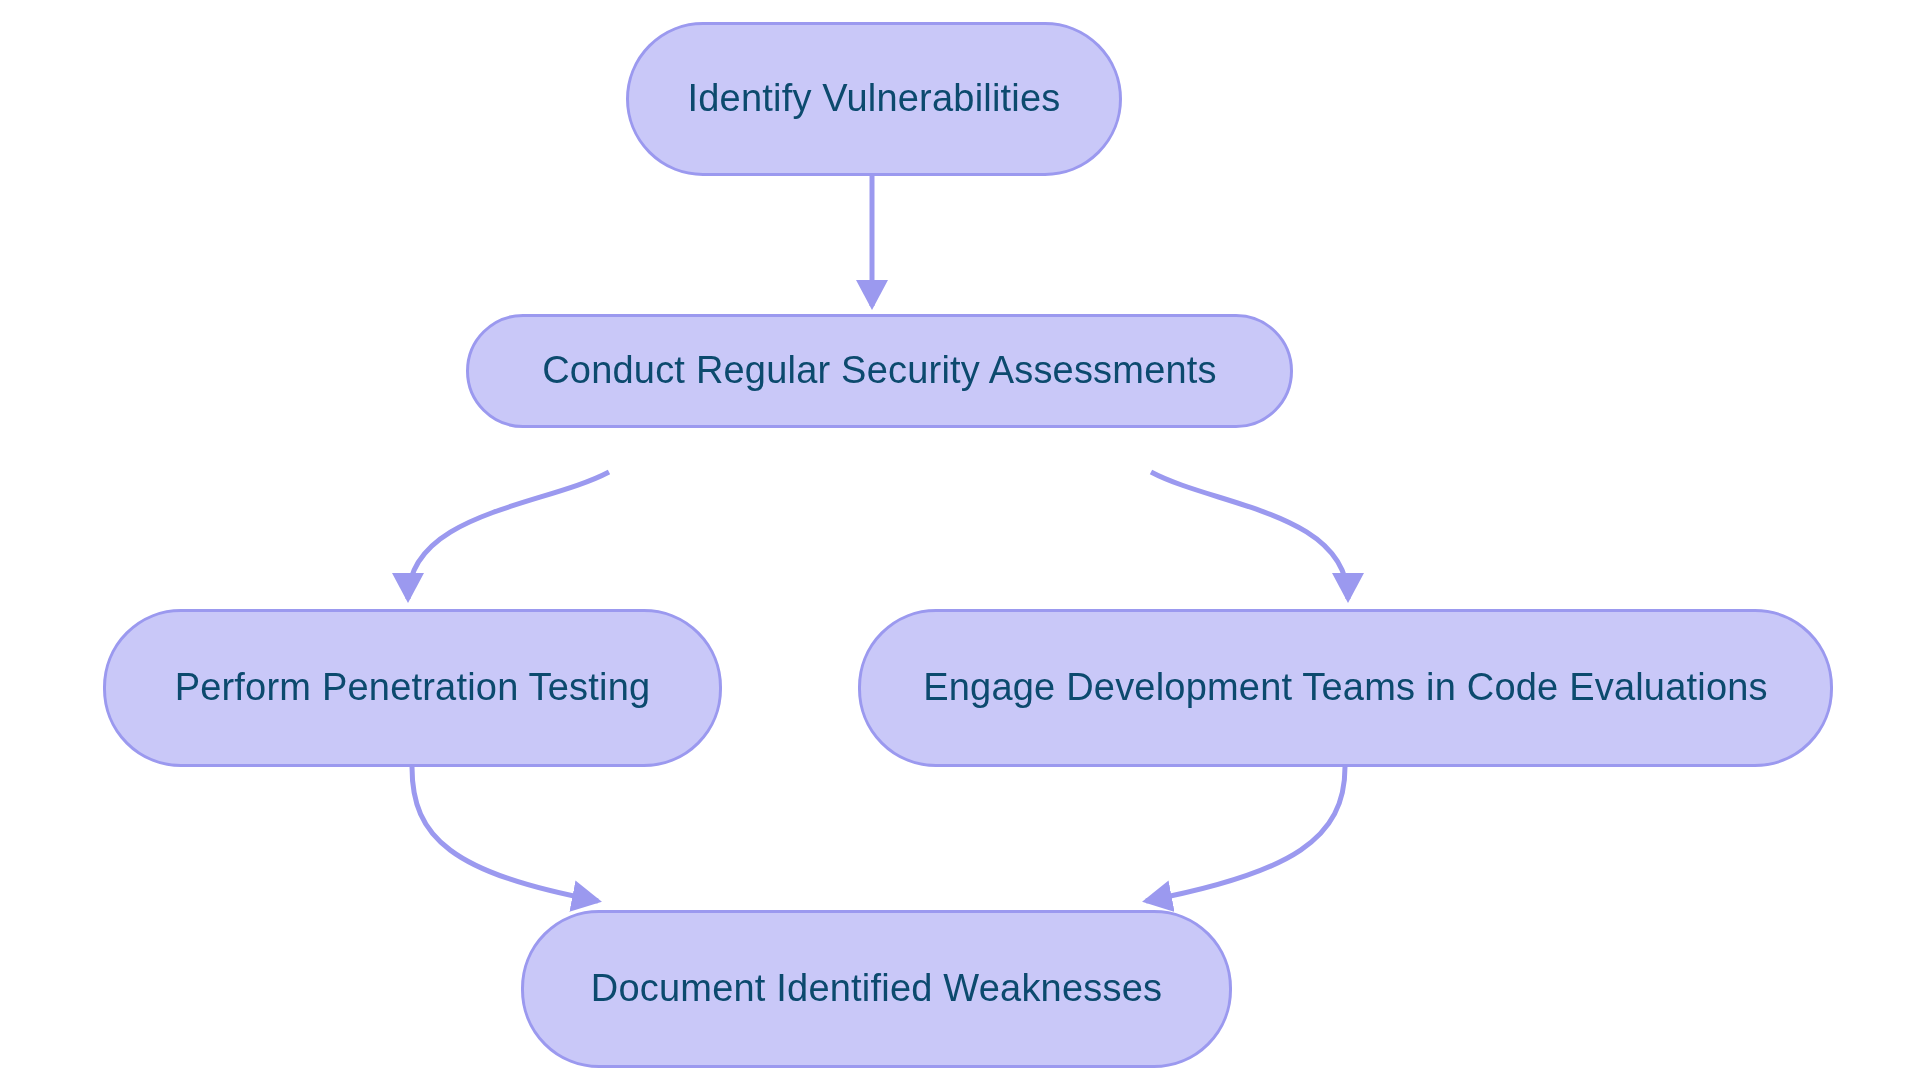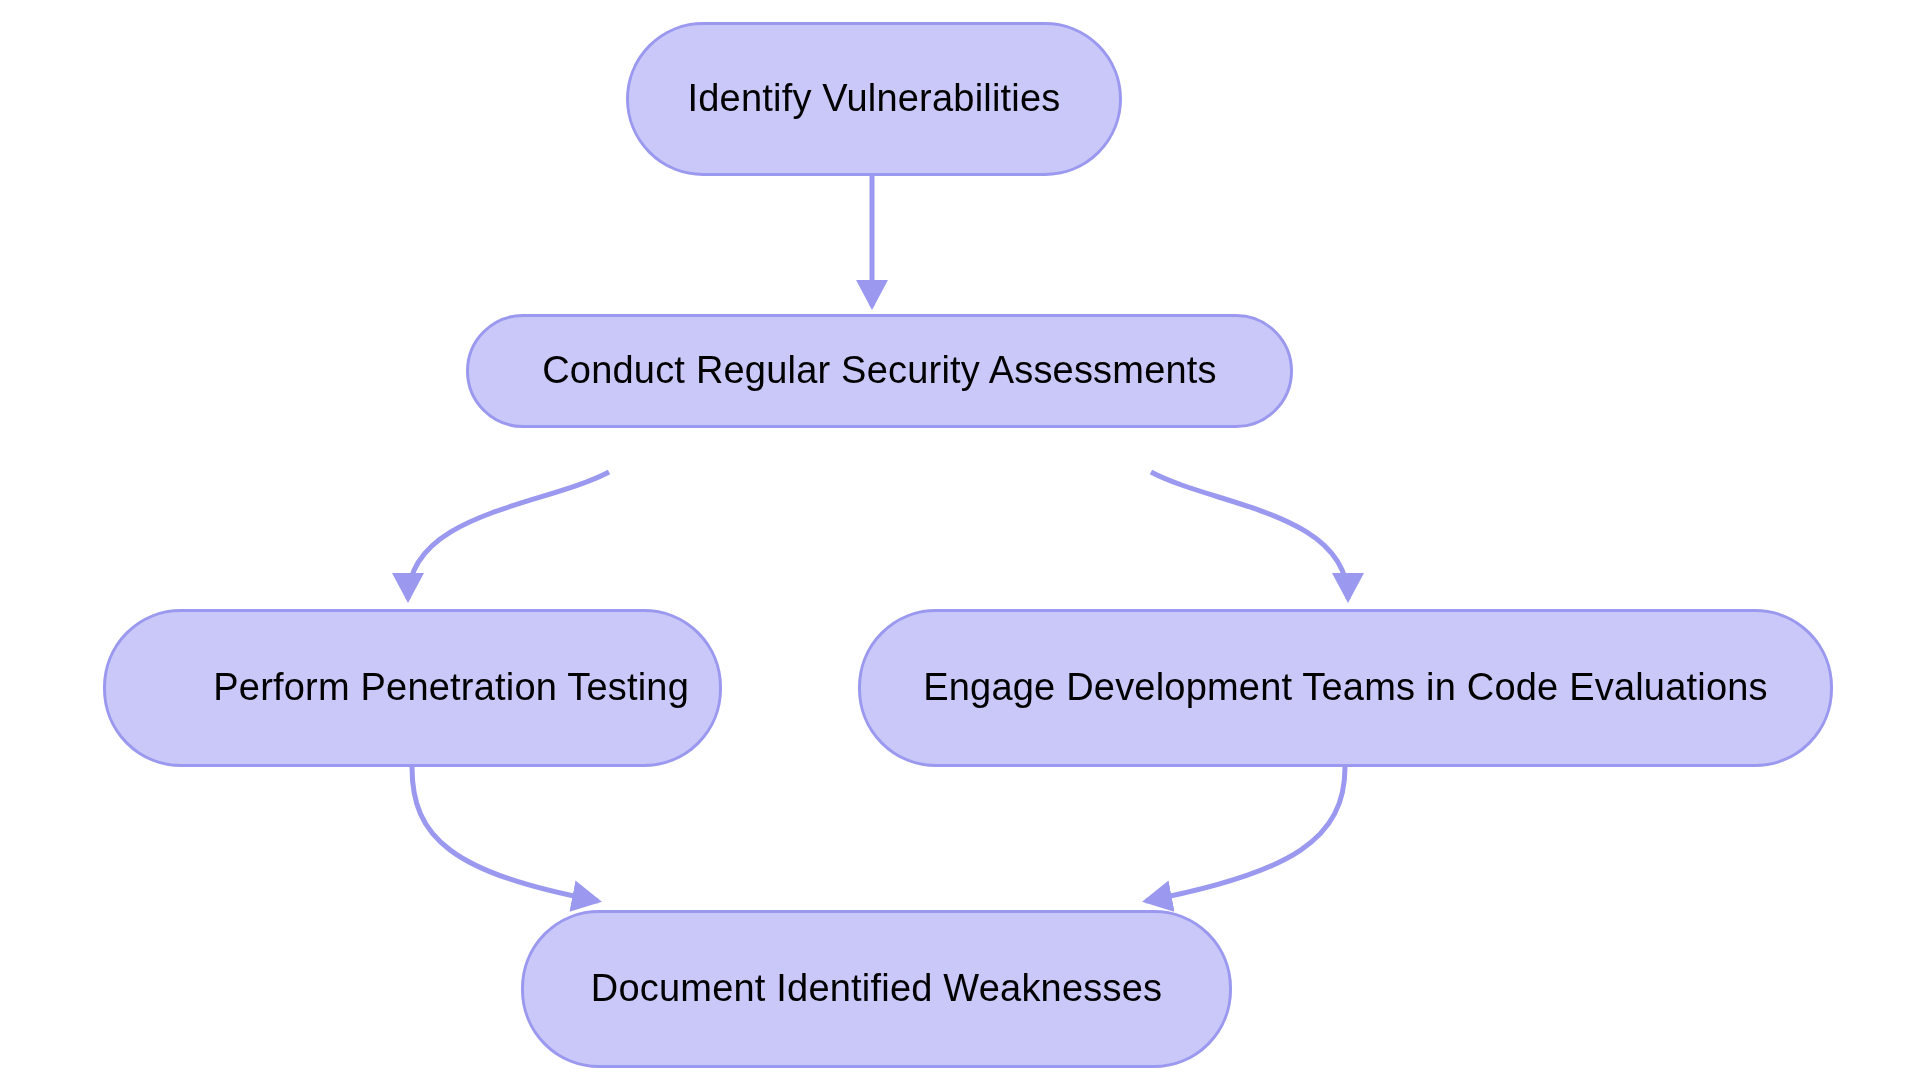--- a/index.html
+++ b/index.html
@@ -26,29 +26,29 @@
   .node {
     position: absolute;
     box-sizing: border-box;
     background: #c9c8f8;
     border: 3.5px solid #9b99ef;
     border-radius: 78px;
     display: flex;
     align-items: center;
     justify-content: center;
     text-align: center;
-    color: #000000;
+    color: #0c4a6e;
     font-size: 38px;
     letter-spacing: 0.2px;
     line-height: 1.15;
     padding: 8px 30px;
   }
   .node-1 { left: 626px;  top: 22px;  width: 496px; height: 154px; }
   .node-2 { left: 466px;  top: 314px; width: 827px; height: 114px; }
-  .node-3 { left: 103px;  top: 609px; width: 619px; height: 158px; justify-content: flex-end; }
+  .node-3 { left: 103px;  top: 609px; width: 619px; height: 158px; }
   .node-4 { left: 858px;  top: 609px; width: 975px; height: 158px; }
   .node-5 { left: 521px;  top: 910px; width: 711px; height: 158px; }
 </style>
 </head>
 <body>
 
 <div class="canvas">
 
   <svg class="edges" viewBox="0 0 1920 1083" xmlns="http://www.w3.org/2000/svg">
     <defs>

